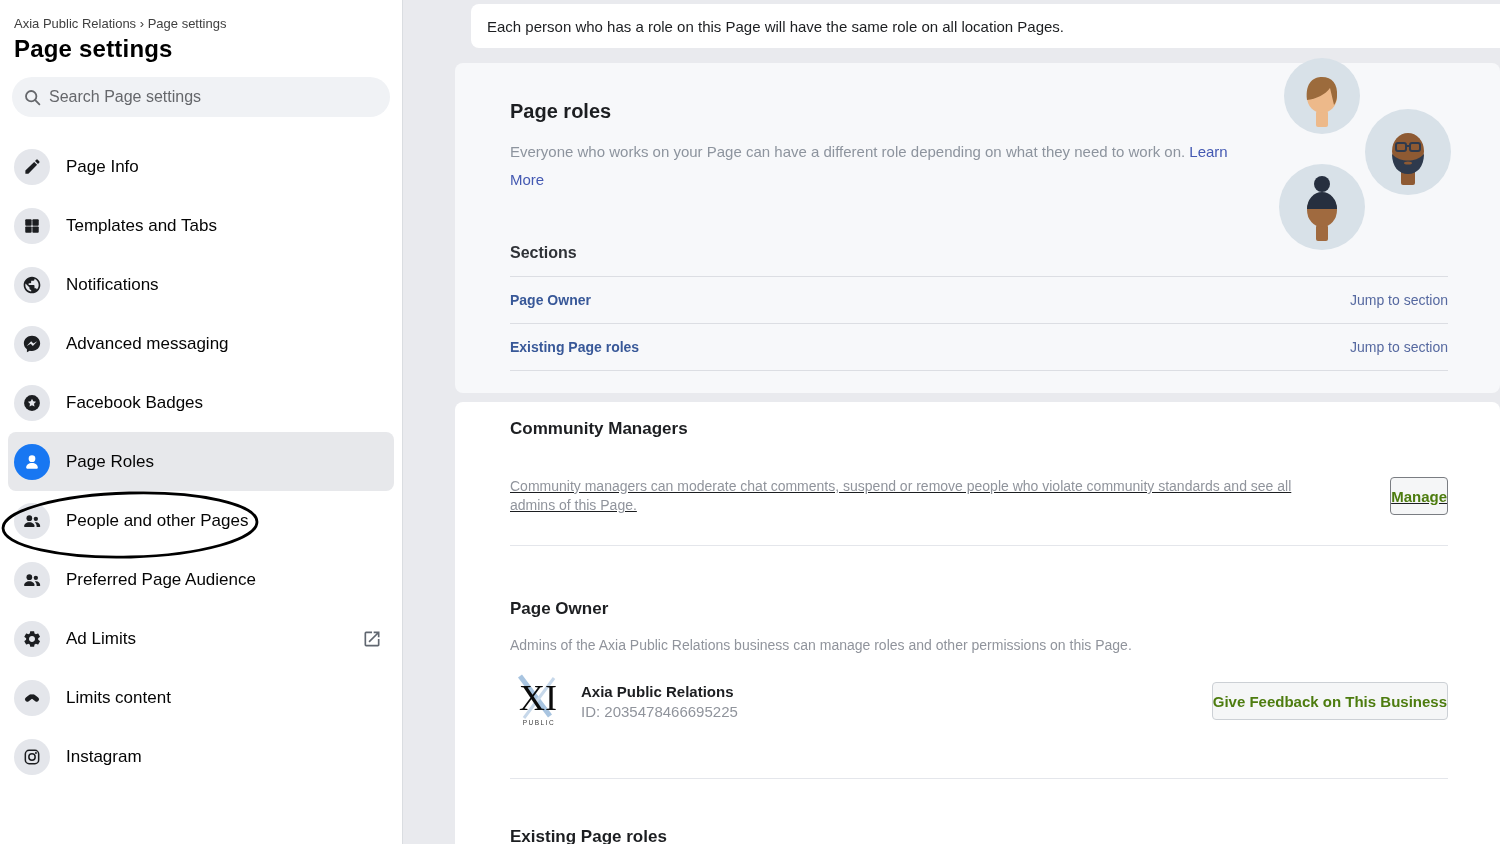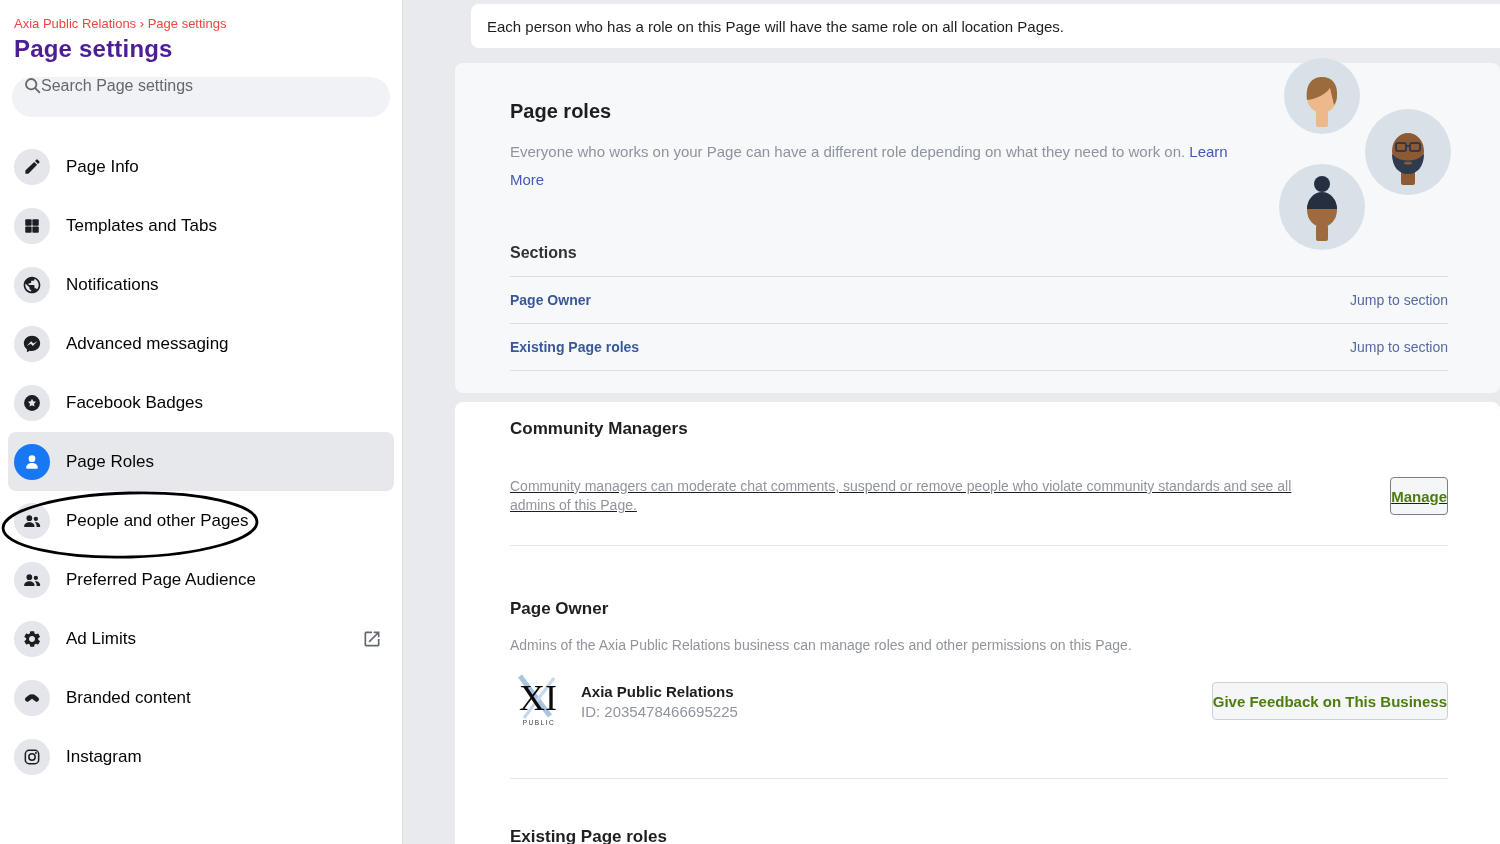--- a/index.html
+++ b/index.html
@@ -8,25 +8,25 @@
     font-family:"Liberation Sans","DejaVu Sans",sans-serif;
     background:#E9EAEE; color:#1c1e21; position:relative;
   }
   svg { overflow:visible; display:block; }
 
   
   .sidebar {
     position:absolute; left:0; top:0; width:403px; height:844px;
     background:#fff; border-right:1px solid #DADDE1; padding:14px 0 0 0;
   }
-  .breadcrumb { font-size:13px; color:#ef4444; padding:2px 14px 0 14px; }
-  .page-title { font-size:24px; font-weight:700; color:#4c1d95; padding:4px 14px 0 14px; letter-spacing:.2px; }
+  .breadcrumb { font-size:13px; color:#404040; padding:2px 14px 0 14px; }
+  .page-title { font-size:24px; font-weight:700; color:#000000; padding:4px 14px 0 14px; letter-spacing:.2px; }
   .search {
     margin:14px 12px 0 12px; height:40px; background:#F0F2F5; border-radius:20px;
-    display:flex; align-items:flex-start; padding:0 12px; 
+    display:flex; align-items:center; padding:0 12px; gap:8px;
   }
   .search input {
     border:none; outline:none; background:transparent; flex:1;
     font-size:16px; font-family:inherit; color:#050505;
   }
   .search input::placeholder { color:#65676B; }
   .menu { margin-top:20px; position:relative; }
   .menu-item {
     height:59px; display:flex; align-items:center; gap:16px;
     padding:0 20px 0 14px; cursor:pointer; position:relative;
@@ -201,21 +201,21 @@
         </svg>
       </div>
 
       <div class="menu-item">
         <span class="icon-circle">
           <svg width="20" height="20" viewBox="0 0 24 24" fill="#1c1e21">
             <rect x="3" y="9.2" width="11" height="5.6" rx="2.8" transform="rotate(-38 8.5 12)"></rect>
             <rect x="10" y="9.2" width="11" height="5.6" rx="2.8" transform="rotate(38 15.5 12)"></rect>
           </svg>
         </span>
-        <span class="menu-label">Branded content</span>
+        <span class="menu-label">Limits content</span>
       </div>
 
       <div class="menu-item">
         <span class="icon-circle">
           <svg width="20" height="20" viewBox="0 0 24 24" fill="none" stroke="#1c1e21" stroke-width="1.8">
             <rect x="4" y="4" width="16" height="16" rx="4.5"></rect>
             <circle cx="12" cy="12" r="3.8"></circle>
             <circle cx="16.7" cy="7.3" r="1.2" fill="#1c1e21" stroke="none"></circle>
           </svg>
         </span>

